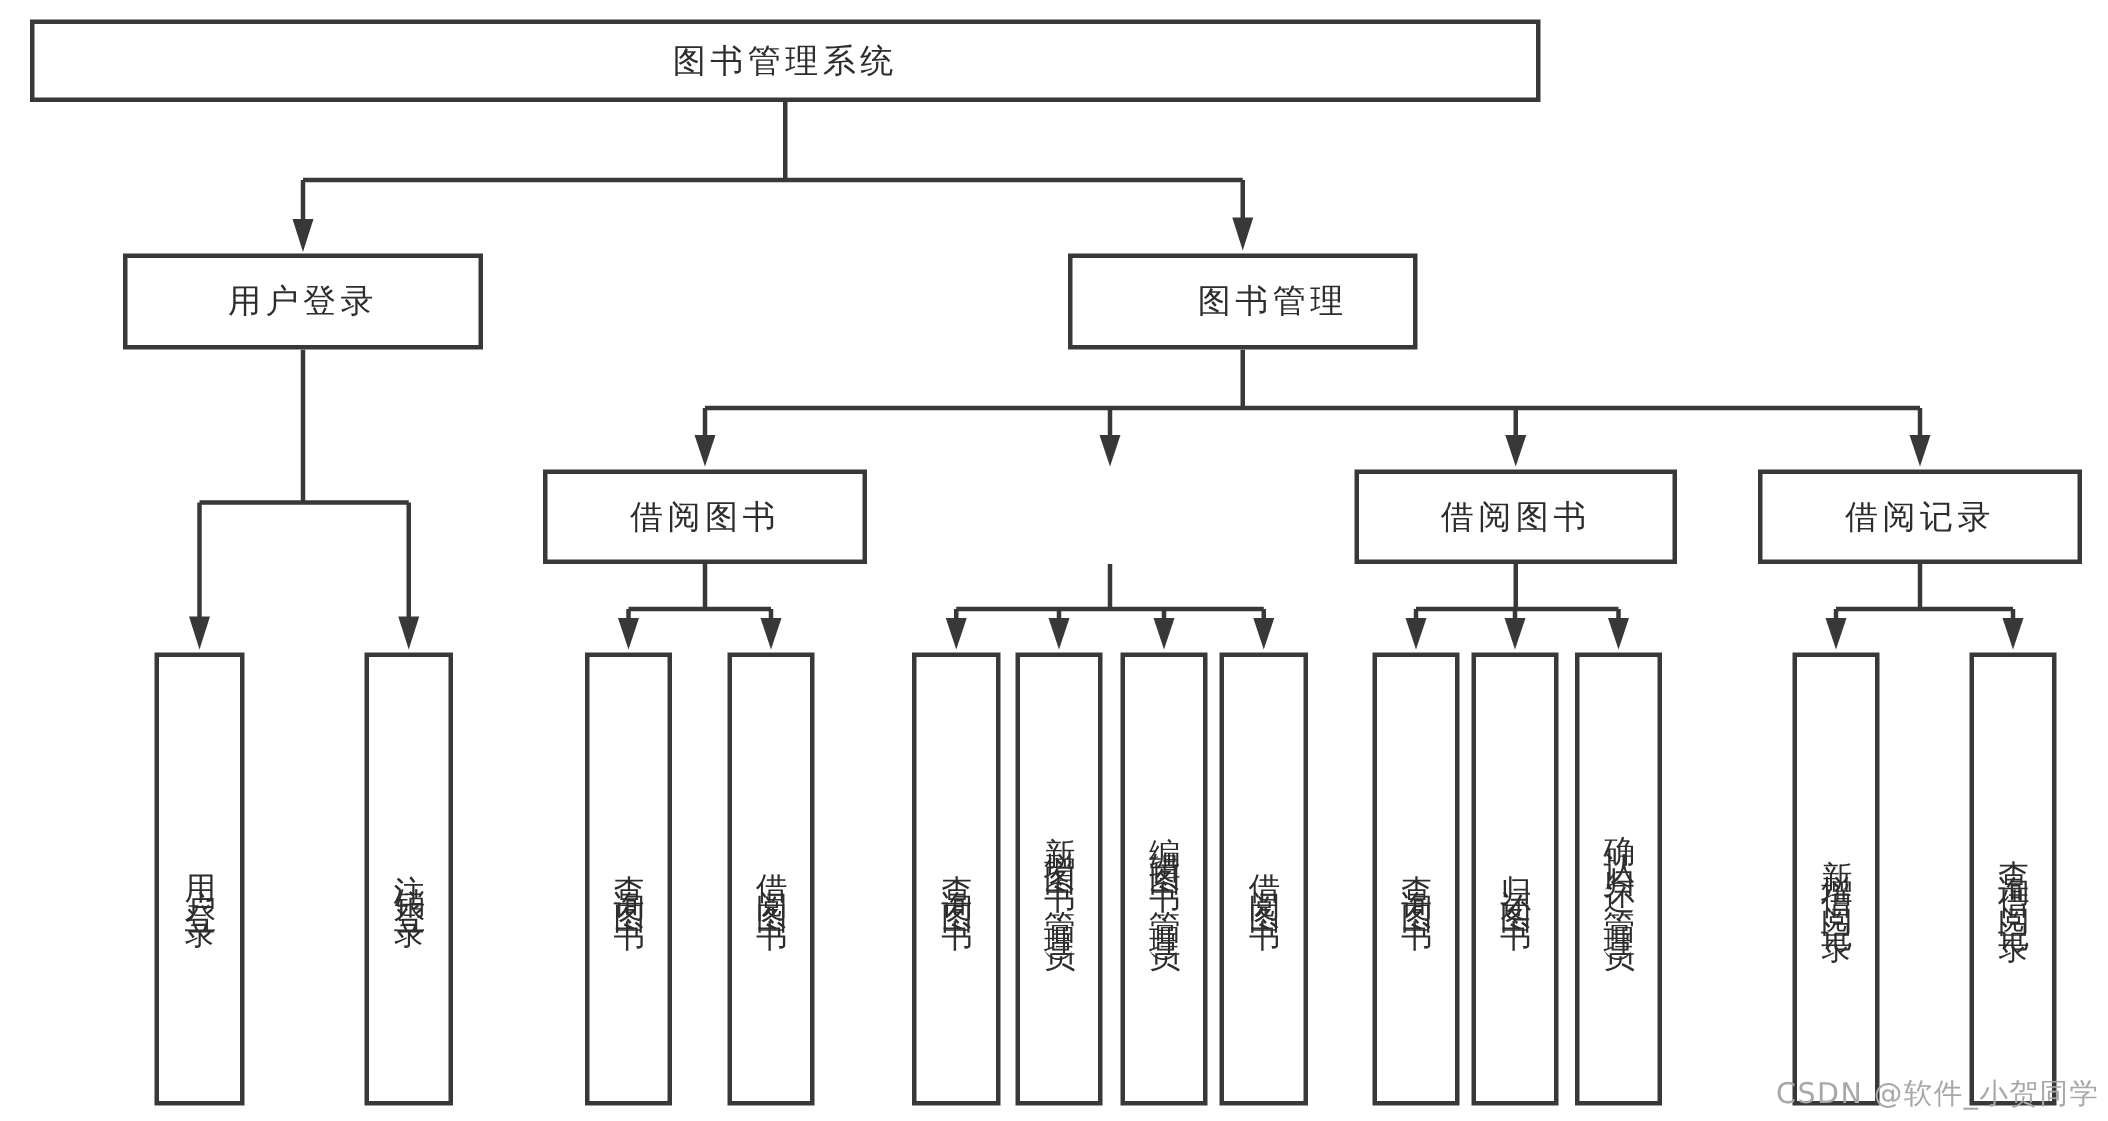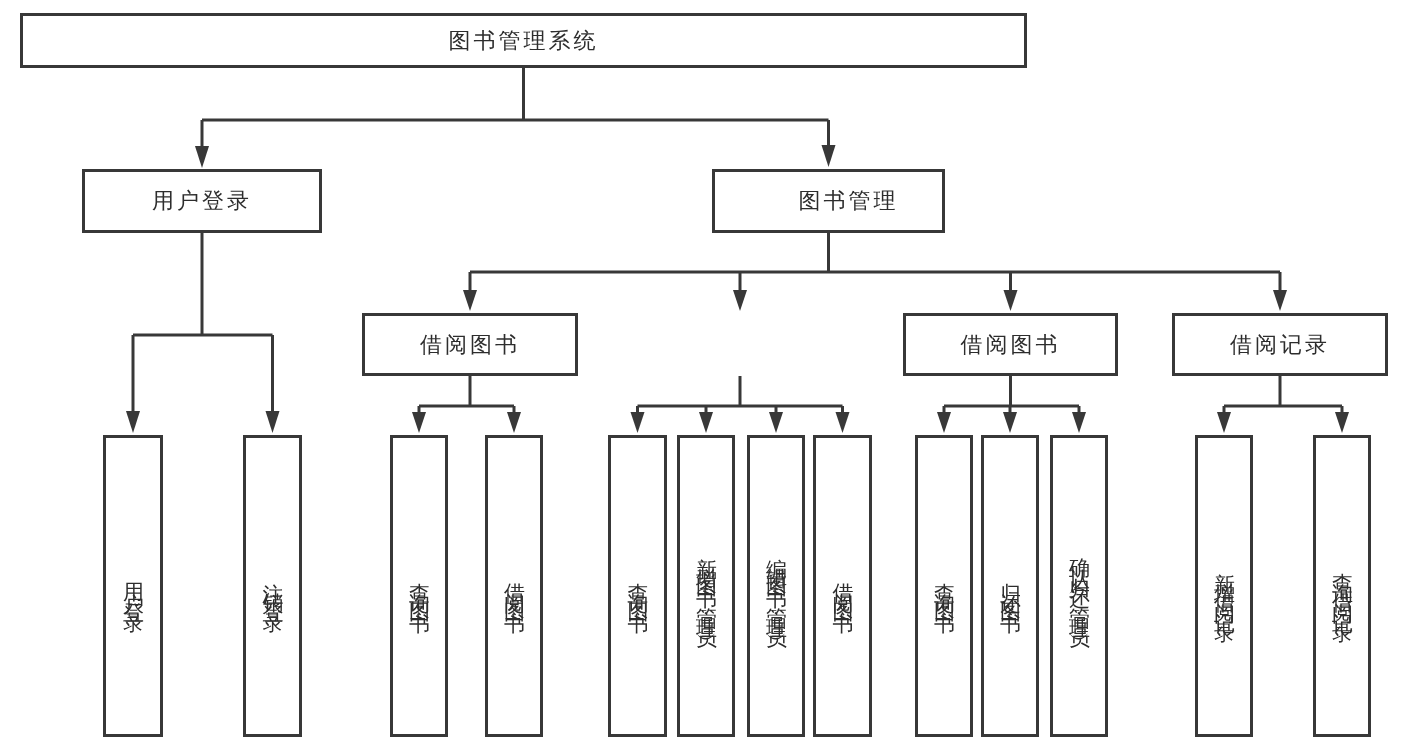--- a/index.html
+++ b/index.html
@@ -133,14 +133,15 @@
   <div class="node v" style="left:747px;top:435px;width:58px;height:302px;">编辑图书（管理员）</div>
   <div class="node v" style="left:813px;top:435px;width:59px;height:302px;">借阅图书</div>
 
   <div class="node v" style="left:915px;top:435px;width:58px;height:302px;">查询图书</div>
   <div class="node v" style="left:981px;top:435px;width:58px;height:302px;">归还图书</div>
   <div class="node v" style="left:1050px;top:435px;width:58px;height:302px;">确认归还（管理员）</div>
 
   <div class="node v" style="left:1195px;top:435px;width:58px;height:302px;">新增借阅记录</div>
   <div class="node v" style="left:1313px;top:435px;width:58px;height:302px;">查询借阅记录</div>
 
+  <div id="watermark">CSDN @软件_小贺同学</div>
 
 </div>
 
 </body></html>

